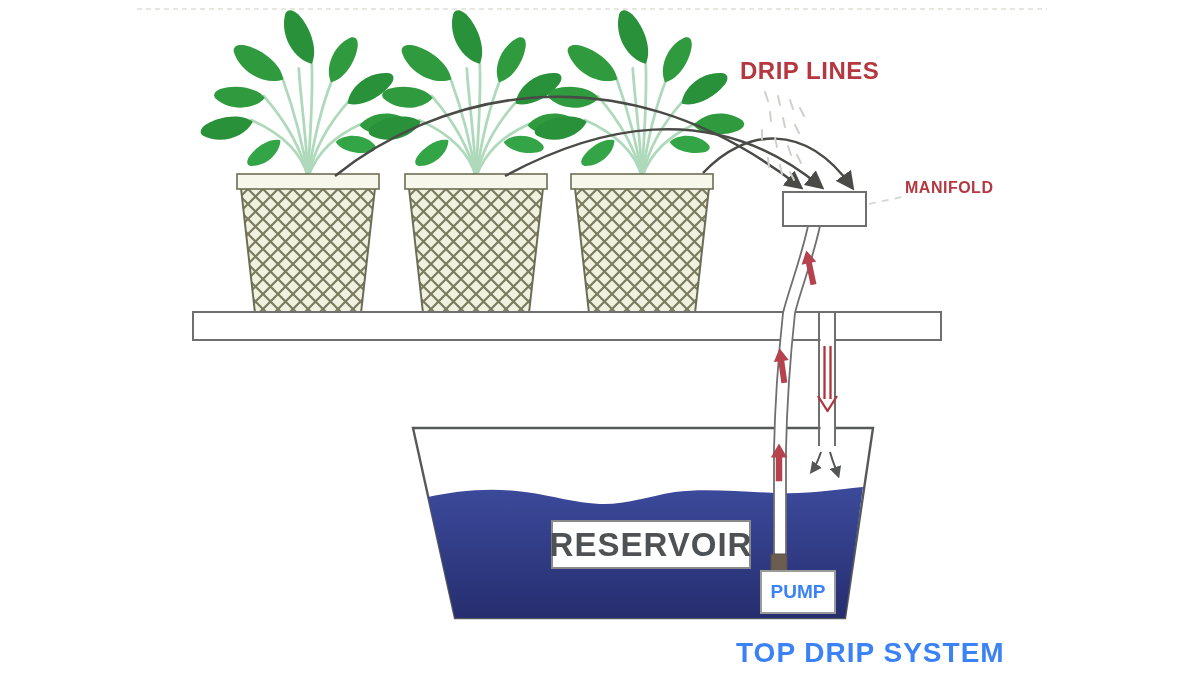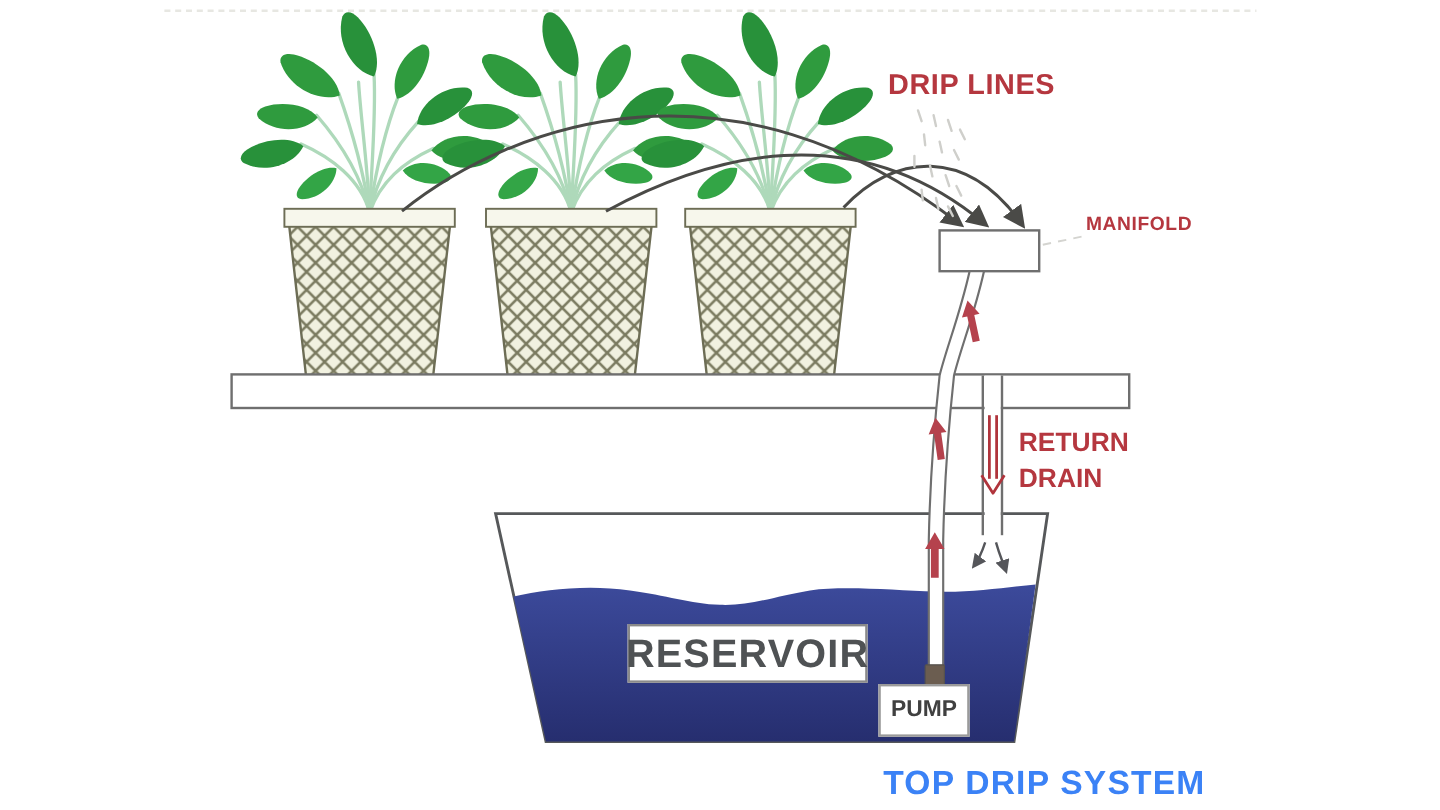--- a/index.html
+++ b/index.html
@@ -8,29 +8,29 @@
     overflow:hidden;font-family:"Liberation Sans",sans-serif;
   }
   .stage svg{position:absolute;left:0;top:0;}
   .lbl{position:absolute;font-weight:bold;white-space:nowrap;}
   .lbl-red{color:#b5373f;}
   .lbl-drip{left:740px;top:57px;font-size:24px;letter-spacing:.5px;}
   .lbl-manifold{left:905px;top:179px;font-size:16px;letter-spacing:.5px;}
   .lbl-return{left:849px;top:354px;font-size:22px;line-height:30px;}
   .box{
     position:absolute;background:#ffffff;display:flex;
-    align-items:center;justify-content:center;font-weight:bold;
+    align-items:center;justify-content:center;font-weight:bold;margin-left:28px;
   }
   .box-reservoir{
     left:523px;top:520px;width:196px;height:45px;
     border:2px solid #8a8a8a;color:#4f5254;font-size:33px;letter-spacing:1px;
   }
   .box-pump{
     left:732px;top:570px;width:72px;height:40px;
-    border:2px solid #9a9a9a;color:#404040;font-size:19px;
+    border:2px solid #9a9a9a;color:#3b82f6;font-size:19px;
   }
   .lbl-title{left:736px;top:637px;font-size:28px;color:#3b82f6;letter-spacing:1px;}
 </style>
 </head>
 <body>
 
 <div class="stage">
 
 <svg width="1200" height="675" viewBox="0 0 1200 675">
   <defs>
@@ -150,21 +150,17 @@
     <use href="#redArrowUp" transform="translate(810,268) rotate(-12)"></use>
     <use href="#redArrowUp" transform="translate(782,366) rotate(-8)"></use>
     <use href="#redArrowUp" transform="translate(779,463) scale(1.08)"></use>
   </g>
 
   <rect x="771" y="554" width="16" height="18" rx="1" fill="#6b5d50" stroke="#55524e" stroke-width="1"></rect>
 </svg>
 
 <div class="lbl lbl-red lbl-drip">DRIP LINES</div>
 <div class="lbl lbl-red lbl-manifold">MANIFOLD</div>
-<div class="lbl lbl-red lbl-return">
-  <span>RETURN</span><br>
-  <span>DRAIN</span>
-</div>
 <div class="box box-reservoir">RESERVOIR</div>
 <div class="box box-pump">PUMP</div>
 <div class="lbl lbl-title">TOP DRIP SYSTEM</div>
 
 </div>
 
 </body></html>

